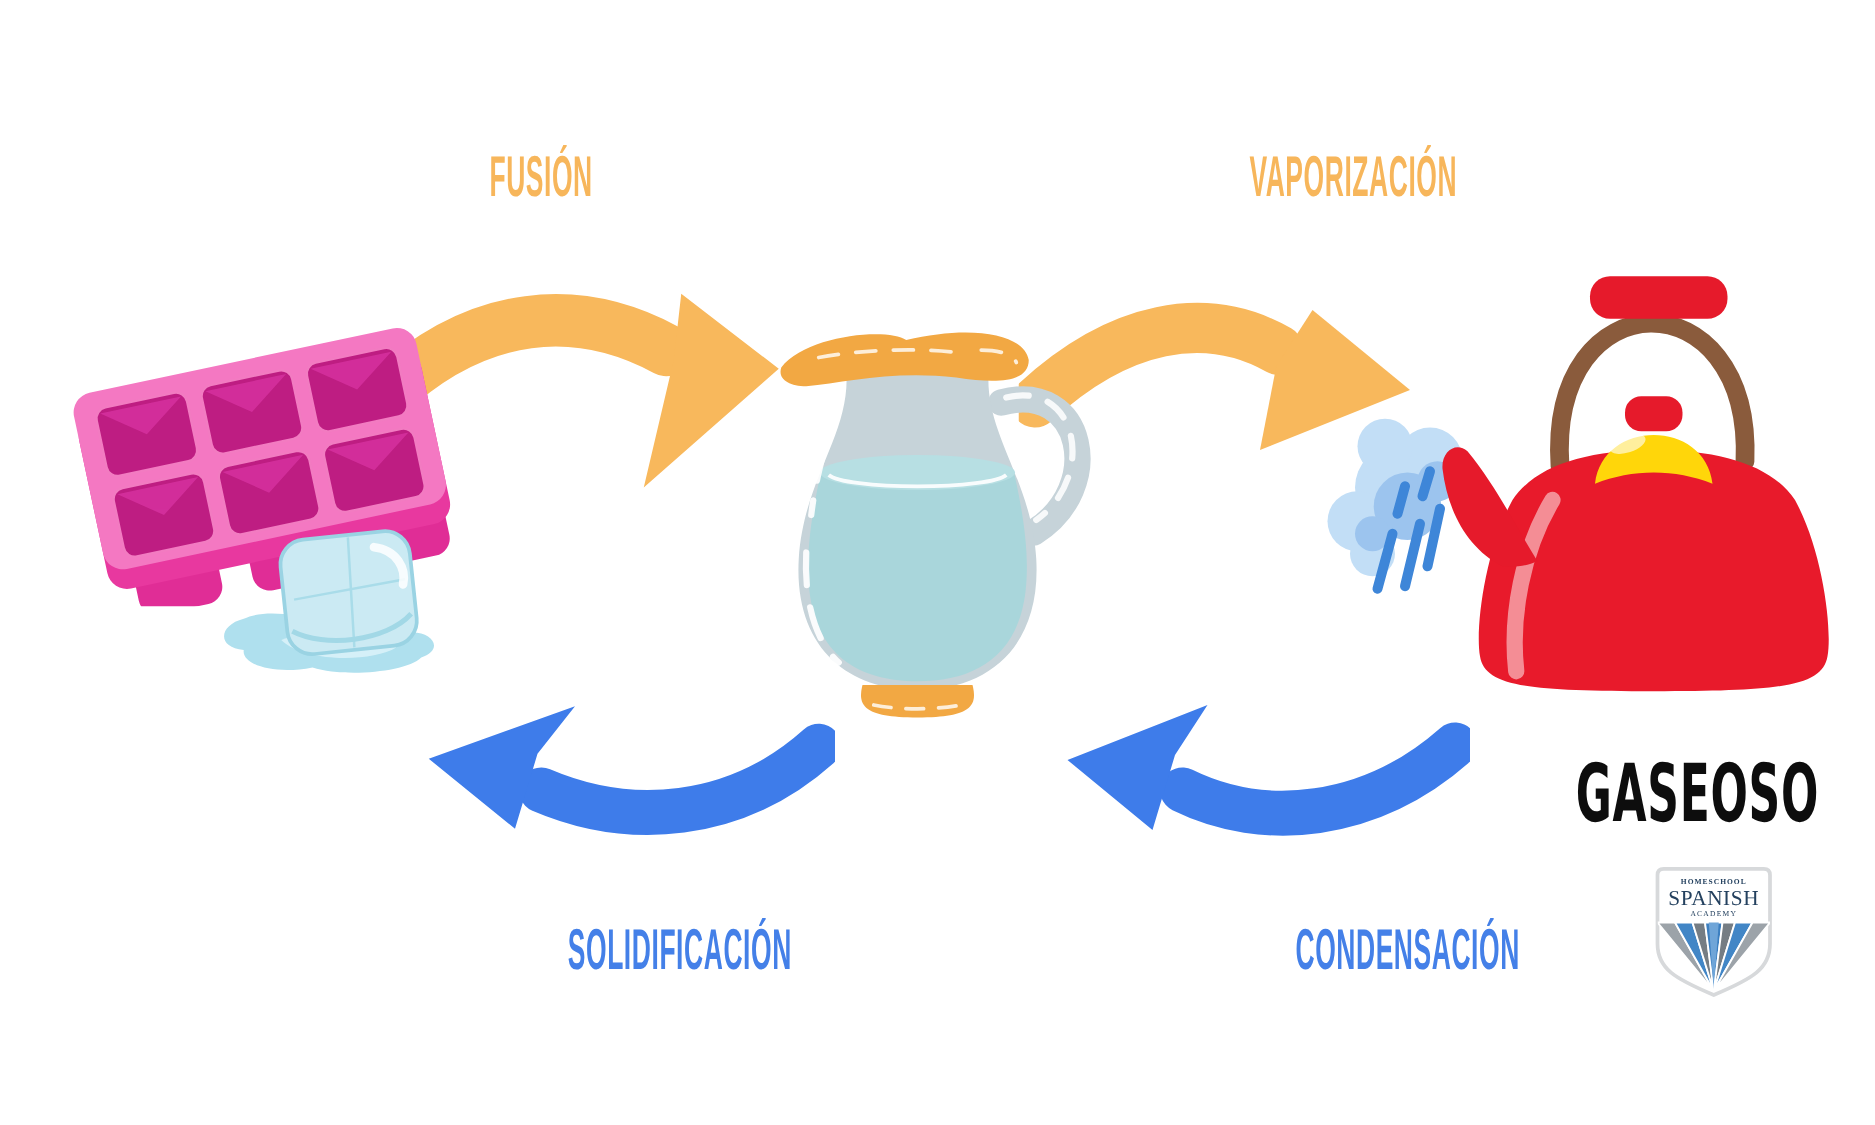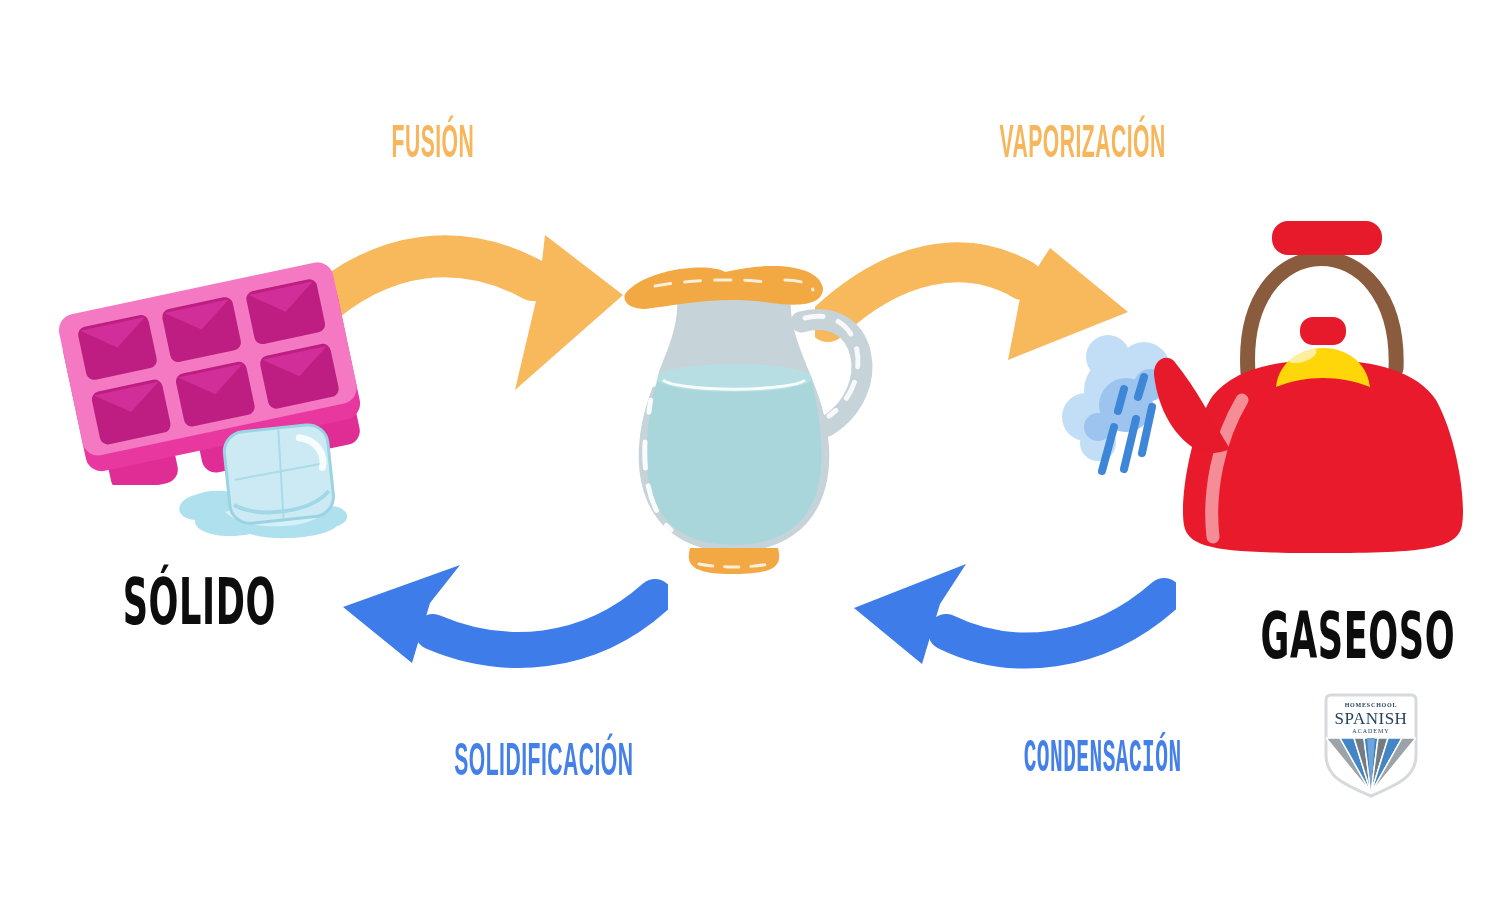--- a/index.html
+++ b/index.html
@@ -26,27 +26,24 @@
 
   <div class="process-label warm" style="left:902px;top:118px;width:240px;">
     <span>VAPORIZACIÓN</span>
   </div>
   <div class="process-label warm" style="left:333px;top:118px;width:200px;">
     <span>FUSIÓN</span>
   </div>
   <div class="process-label cool" style="left:349px;top:736px;width:240px;">
     <span>SOLIDIFICACIÓN</span>
   </div>
-  <div class="process-label cool" style="left:931px;top:736px;width:240px;font-family:Liberation Mono, monospace;">
+  <div class="process-label cool" style="left:931px;top:736px;width:240px;">
     <span>CONDENSACIÓN</span>
   </div>
 
-  <div class="state-label" style="left:60px;top:570px;width:270px;">
-    <span>SÓLIDO</span>
-  </div>
   <div class="state-label" style="left:1181px;top:604px;width:300px;">
     <span>GASEOSO</span>
   </div>
 
   <svg class="abs arrow" style="left:293px;top:222px;" width="340" height="180" viewBox="0 0 340 180">
     <path d="M 17,93 C 90,25 170,20 240,58" fill="none" stroke="#F8B85C" stroke-width="42" stroke-linecap="round"></path>
     <polygon points="252,13 330,73 222,168 246,66" fill="#F8B85C"></polygon>
   </svg>
 
   <svg class="abs arrow" style="left:815px;top:235px;" width="325" height="135" viewBox="0 0 325 135">

